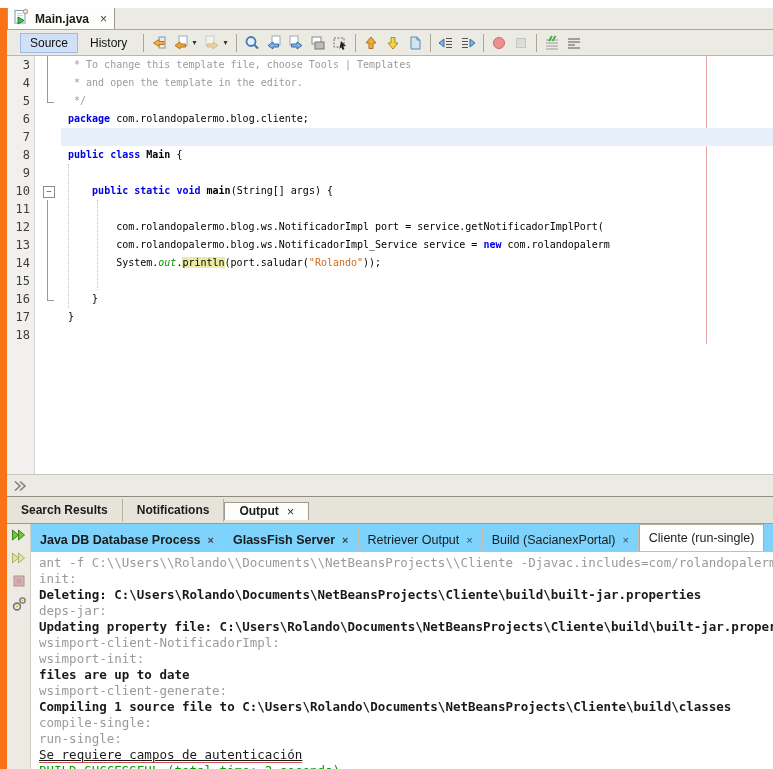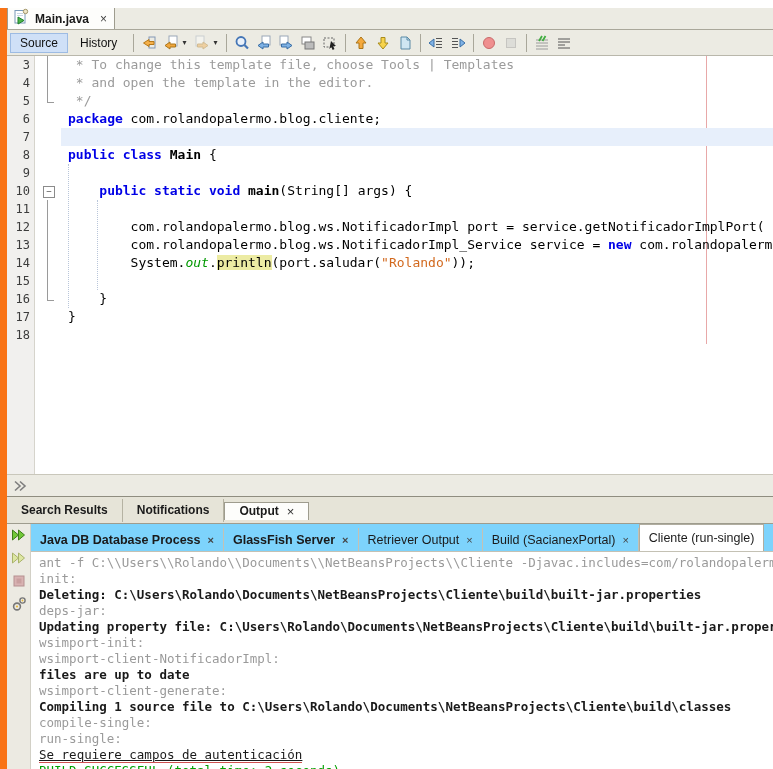--- a/index.html
+++ b/index.html
@@ -9,40 +9,40 @@
     font-family:"Liberation Sans", sans-serif; background:#fff;
     border-left:7px solid #f97316;
     margin-top:8px;
   }
   
   .filetab-bar { height:22px; background:#ecebe3; border-bottom:1px solid #a9a79a; display:flex; align-items:flex-end; }
   .file-tab { height:22px; background:#fdfdfb; border:1px solid #9e9c8e; border-bottom:none; display:flex; align-items:center; padding:0 7px 0 4px; gap:5px; }
   .file-tab .title { font-size:12px; font-weight:bold; color:#1a1a1a; }
   .file-tab .close { font-size:12px; color:#444; margin-left:6px; cursor:default; }
   
-  .edit-toolbar { height:26px; background:#ecebe3; border-bottom:1px solid #b9b7ab; display:flex; align-items:center; padding-left:3px; }
+  .edit-toolbar { height:26px; background:#ecebe3; border-bottom:1px solid #b9b7ab; display:flex; align-items:center; padding-left:13px; }
   .tb-toggle { font-size:12px; color:#111; padding:3px 10px; margin-right:2px; }
   .tb-toggle.sel { background:#cfe0f7; border:1px solid #9dbbe3; padding:2px 9px; }
   .tsep { width:1px; height:18px; background:#a9a79a; margin:0 4px; display:inline-block; }
   .tbtn { width:22px; height:22px; display:inline-flex; align-items:center; justify-content:center; }
   .tbtn.dis { opacity:.4; }
   .caret { font-size:8px; color:#333; width:9px; display:inline-block; }
   
   .editor { position:relative; height:418px; display:flex; background:#fff; overflow:hidden; }
   .gutter { width:28px; background:#f1f0ee; border-right:1px solid #d6d4cc; }
   .gutter .ln { height:18px; line-height:18px; text-align:right; padding-right:4px;
     font-family:"DejaVu Sans Mono", monospace; font-size:12px; color:#3c3c3c; }
   .foldcol { width:26px; background:#fff; position:relative; }
   .fm { height:18px; position:relative; }
   .fm.mid::before { content:""; position:absolute; left:12px; top:0; bottom:0; border-left:1px solid #9a9a9a; }
   .fm.end::before { content:""; position:absolute; left:12px; top:0; height:10px; width:6px; border-left:1px solid #9a9a9a; border-bottom:1px solid #9a9a9a; }
   .fm.box::before { content:"−"; position:absolute; left:8px; top:4px; width:10px; height:10px; border:1px solid #8b8b8b; background:#fff;
      font:9px/8px "DejaVu Sans Mono",monospace; text-align:center; color:#555; }
   .codecol { flex:1; position:relative; overflow:hidden; }
-  .cl { height:18px; line-height:18px; white-space:pre; font-family:"DejaVu Sans Mono", monospace; font-size:13px; color:#000; padding-left:7px; position:relative; z-index:2; }
+  .cl { height:18px; line-height:18px; white-space:pre; font-family:"DejaVu Sans Mono", monospace; font-size:10px; color:#000; padding-left:7px; position:relative; z-index:2; }
   .cl.caretline { background:#e7effb; }
   .kw { color:#0000e6; font-weight:bold; }
   .com { color:#9b9b9b; }
   .str { color:#d2691e; }
   .fld { color:#009900; font-style:italic; }
   .hl  { background:#eceba3; }
   .b   { font-weight:bold;text-align:center; }
   .margin-line { position:absolute; left:645px; top:0; height:288px; width:1px; background:#e8a8a8; z-index:1; }
   .iguide { position:absolute; width:1px; border-left:1px dotted #b9c6da; z-index:1; }
   
@@ -351,22 +351,22 @@
           <div class="otab selected">
             <span>Cliente (run-single)</span>
           </div>
         </div>
       <div class="console" id="console">
           <div class="cline gray">ant -f C:\\Users\\Rolando\\Documents\\NetBeansProjects\\Cliente -Djavac.includes=com/rolandopalermo/blog</div>
           <div class="cline gray">init:</div>
           <div class="cline black">Deleting: C:\Users\Rolando\Documents\NetBeansProjects\Cliente\build\built-jar.properties</div>
           <div class="cline gray">deps-jar:</div>
           <div class="cline black">Updating property file: C:\Users\Rolando\Documents\NetBeansProjects\Cliente\build\built-jar.properties</div>
+          <div class="cline gray">wsimport-client-NotificadorImpl:</div>
           <div class="cline gray">wsimport-init:</div>
-          <div class="cline gray">wsimport-client-NotificadorImpl:</div>
           <div class="cline black">files are up to date</div>
           <div class="cline gray">wsimport-client-generate:</div>
           <div class="cline black">Compiling 1 source file to C:\Users\Rolando\Documents\NetBeansProjects\Cliente\build\classes</div>
           <div class="cline gray">compile-single:</div>
           <div class="cline gray">run-single:</div>
           <div class="cline link"><span>Se requiere campos de autenticación</span></div>
           <div class="cline green">BUILD SUCCESSFUL (total time: 2 seconds)</div>
         </div>
     </div>
   </div>

